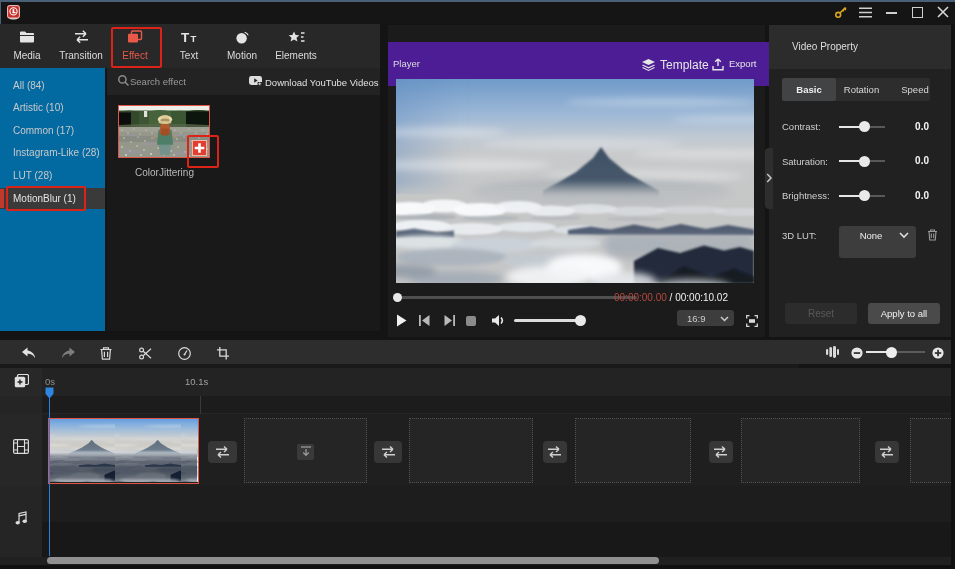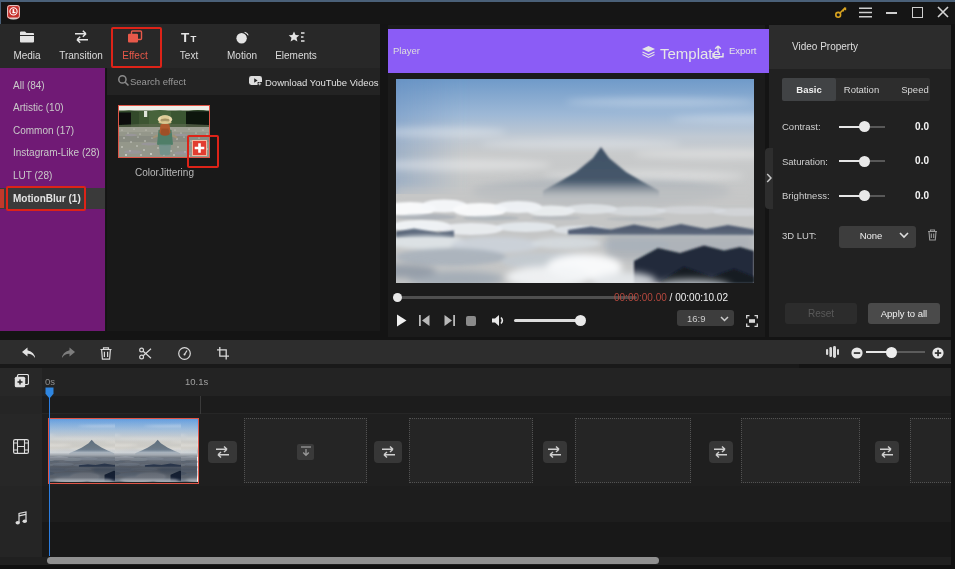--- a/index.html
+++ b/index.html
@@ -80,29 +80,29 @@
     <div class="abs" style="left:207px;top:50px;width:70px;text-align:center;font-size:10px;color:#dcdcdc">Motion</div>
     <div class="abs" style="left:266px;top:30px;width:60px;height:16px;text-align:center"><span style="display:inline-block"><svg width="17" height="14" viewBox="0 0 17 14">
           <path d="M6 1.5 L7.6 5 L11.3 5.3 L8.5 7.8 L9.4 11.5 L6 9.4 L2.6 11.5 L3.5 7.8 L0.7 5.3 L4.4 5 Z" fill="#e4e4e4"></path>
           <g stroke="#e4e4e4" stroke-width="1.4">
             <path d="M13 3 h3.5 M13 7 h2.5 M13 11 h3.5"></path>
           </g>
         </svg></span></div>
     <div class="abs" style="left:261px;top:50px;width:70px;text-align:center;font-size:10px;color:#dcdcdc">Elements</div>
   </div>
 
-<div class="abs" style="left:0;top:68px;width:106px;height:263px;background:#701a75;border-right:1px solid #161616;box-sizing:border-box">
+<div class="abs" style="left:0;top:68px;width:106px;height:263px;background:#0369a1;border-right:1px solid #161616;box-sizing:border-box">
   <div class="abs" style="left:13px;top:11.5px;font-size:10px;color:#c9c9c9">All (84)</div>
   <div class="abs" style="left:13px;top:34px;font-size:10px;color:#c9c9c9">Artistic (10)</div>
   <div class="abs" style="left:13px;top:56.5px;font-size:10px;color:#c9c9c9">Common (17)</div>
   <div class="abs" style="left:13px;top:79px;font-size:10px;color:#c9c9c9">Instagram-Like (28)</div>
   <div class="abs" style="left:13px;top:101.5px;font-size:10px;color:#c9c9c9">LUT (28)</div>
   <div class="abs" style="left:0;top:120px;width:105px;height:21px;background:#3a3a3a"></div>
   <div class="abs" style="left:0;top:121px;width:3.5px;height:19px;background:#c0392b"></div>
-  <div class="abs" style="left:13px;top:125px;font-size:10px;font-weight:bold;color:#e4e4e4">MotionBlur (1)</div>
+  <div class="abs" style="left:13px;top:125px;font-size:10px;font-weight:normal;color:#e4e4e4">MotionBlur (1)</div>
 </div>
 
 <div class="abs" style="left:107px;top:68px;width:273px;height:27px;background:#232323">
   <svg class="abs" style="left:10px;top:6px" width="13" height="13" viewBox="0 0 13 13">
     <circle cx="5.4" cy="5.4" r="3.6" fill="none" stroke="#8b8b8b" stroke-width="1.5"></circle>
     <path d="M8.2 8.2 L11.5 11.5" stroke="#8b8b8b" stroke-width="1.5"></path>
   </svg>
   <div class="abs" style="left:23px;top:8px;font-size:9.5px;color:#9a9a9a;white-space:nowrap">Search effect</div>
   <svg class="abs" style="left:142px;top:8px" width="13" height="10" viewBox="0 0 13 10">
     <rect x="0" y="0" width="13" height="9" rx="2.4" fill="#ddd"></rect>
@@ -126,27 +126,27 @@
       </svg>
   </div>
   <div class="abs" style="left:11px;top:72px;width:93px;text-align:center;font-size:10px;color:#b9b9b9">ColorJittering</div>
 </div>
 
 <div class="abs" style="left:111px;top:27px;width:47px;height:37px;border:2.6px solid #dd2318;border-radius:2px"></div>
 <div class="abs" style="left:6px;top:186px;width:76px;height:21px;border:2.6px solid #dd2318;border-radius:2px"></div>
 <div class="abs" style="left:187px;top:135px;width:28px;height:29px;border:2.6px solid #dd2318;border-radius:2px"></div>
 
 <div class="abs" style="left:388px;top:25px;width:377px;height:312px;background:#1b1b1b">
-  <div class="abs" style="left:0;top:4px;width:400px;height:44px;background:#8b5cf6">
+  <div class="abs" style="left:0;top:17px;width:400px;height:44px;background:#4c1d95">
     <div class="abs" style="left:5px;top:16px;font-size:9.5px;color:#dedede">Player</div>
     <svg class="abs" style="left:254px;top:17px" width="13" height="12" viewBox="0 0 13 12">
       <path d="M6.5 0 L13 3 L6.5 6 L0 3 Z" fill="#e6e6e6"></path>
       <path d="M0.5 6 L6.5 8.8 L12.5 6 M0.5 8.6 L6.5 11.4 L12.5 8.6" stroke="#e6e6e6" stroke-width="1.1" fill="none"></path>
     </svg>
-    <div class="abs" style="left:272px;top:16px;font-size:15px;color:#e6e6e6">Template</div>
+    <div class="abs" style="left:272px;top:16px;font-size:12px;color:#e6e6e6">Template</div>
     <svg class="abs" style="left:324px;top:16px" width="12" height="13" viewBox="0 0 12 13">
       <path d="M6 8 V1 M6 1 L3.2 3.8 M6 1 L8.8 3.8" stroke="#e6e6e6" stroke-width="1.4" fill="none"></path>
       <path d="M1 8 V11.8 H11 V8" stroke="#e6e6e6" stroke-width="1.4" fill="none"></path>
     </svg>
     <div class="abs" style="left:341px;top:16px;font-size:9.5px;color:#e6e6e6">Export</div>
   </div>
 
   <div class="abs" style="left:8px;top:54px;width:358px;height:204px;background:#000">
     <svg width="358" height="204" viewBox="0 0 358 204" preserveAspectRatio="none">
         <use href="#fujiscene"></use>
@@ -210,21 +210,21 @@
       <div class="abs" style="left:70px;top:135px;width:25px;height:2px;background:#e6e6e6"></div>
       <div class="abs" style="left:95px;top:135px;width:21px;height:2px;background:#585858"></div>
       <div class="abs" style="left:89.5px;top:130.5px;width:11px;height:11px;background:#e9e9e9;border-radius:50%"></div>
       <div class="abs" style="left:125px;top:130px;width:35px;text-align:right;font-size:10px;font-weight:bold;color:#f5f5f5">0.0</div>
       <div class="abs" style="left:13px;top:165px;font-size:9.5px;color:#cfcfcf">Brightness:</div>
       <div class="abs" style="left:70px;top:169.5px;width:25px;height:2px;background:#e6e6e6"></div>
       <div class="abs" style="left:95px;top:169.5px;width:21px;height:2px;background:#585858"></div>
       <div class="abs" style="left:89.5px;top:165px;width:11px;height:11px;background:#e9e9e9;border-radius:50%"></div>
       <div class="abs" style="left:125px;top:164.5px;width:35px;text-align:right;font-size:10px;font-weight:bold;color:#f5f5f5">0.0</div>
       <div class="abs" style="left:13px;top:205px;font-size:9.5px;color:#cfcfcf">3D LUT:</div>
-      <div class="abs" style="left:70px;top:201px;width:77px;height:22px;background:#3d3d3d;border-radius:3px">
+      <div class="abs" style="left:70px;top:201px;width:77px;height:32px;background:#3d3d3d;border-radius:3px">
         <div class="abs" style="left:0;top:4px;width:64px;text-align:center;font-size:9.5px;color:#eee">None</div>
         <svg class="abs" style="left:60px;top:6px" width="10" height="7" viewBox="0 0 10 7">
           <path d="M1 1 L5 5 L9 1" stroke="#ddd" stroke-width="1.6" fill="none"></path>
         </svg>
       </div>
       <svg class="abs" style="left:158px;top:203.5px" width="11" height="12" viewBox="0 0 11 12">
         <g stroke="#9a9a9a" stroke-width="1.1" fill="none">
           <path d="M1 2.5 H10 M3.5 2.5 V1 H7.5 V2.5"></path>
           <path d="M2 2.5 L2.7 11 H8.3 L9 2.5"></path>
           <path d="M4.3 4.5 V9 M6.7 4.5 V9"></path>

